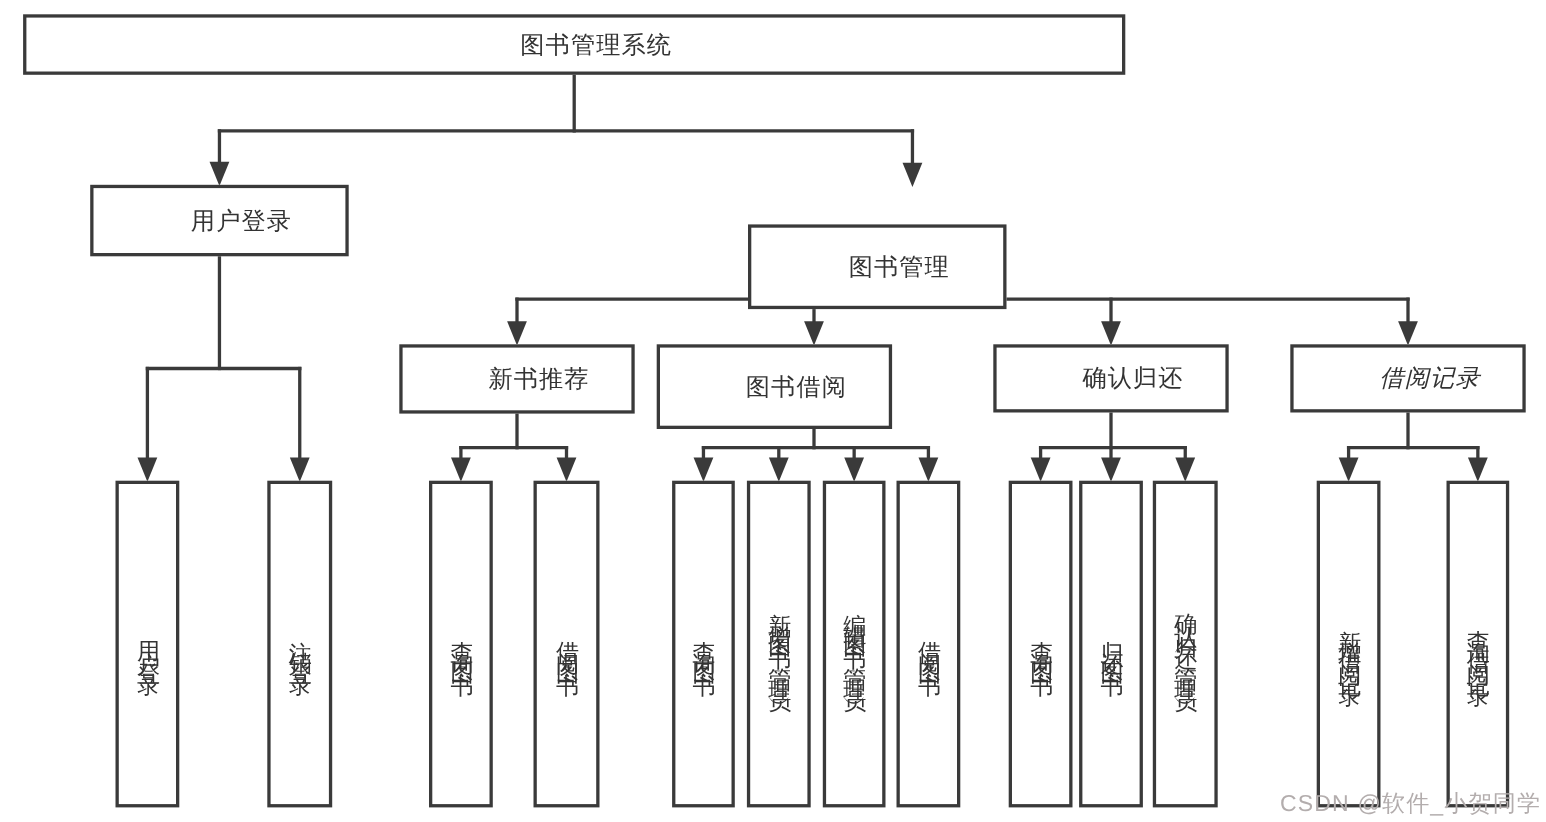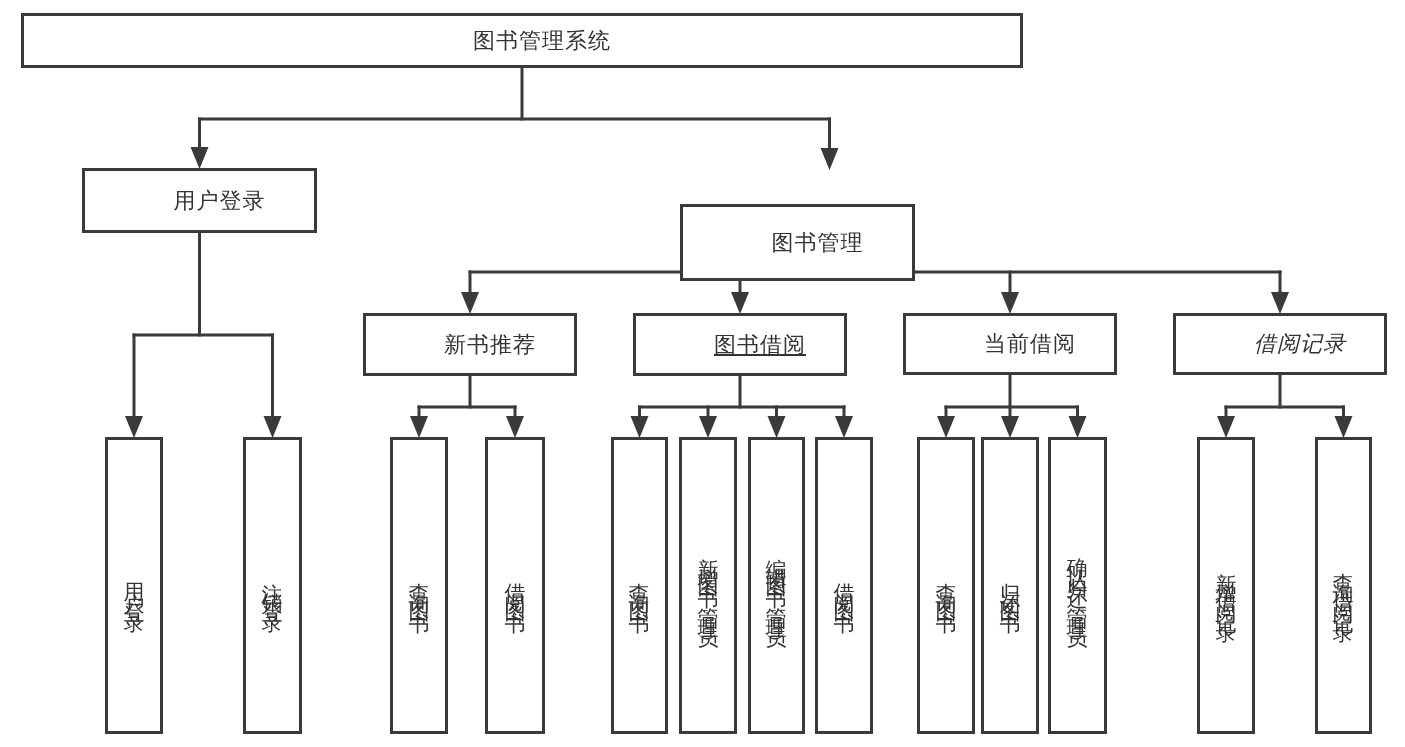--- a/index.html
+++ b/index.html
@@ -98,30 +98,31 @@
       <path d="M 1226 407 V 423" stroke="#3a3a3a" stroke-width="3" stroke-linecap="square" fill="none"></path>
       <polygon points="1226,438 1217,416 1235,416" fill="#3a3a3a"></polygon>
       <path d="M 1343.5 407 V 423" stroke="#3a3a3a" stroke-width="3" stroke-linecap="square" fill="none"></path>
       <polygon points="1343.5,438 1334.5,416 1352.5,416" fill="#3a3a3a"></polygon>
     </svg>
   <div id="nodes">
       <div class="node node-h" style="left: 21px; top: 13px; width: 1002px; height: 55px;">图书管理系统</div>
       <div class="node node-h" style="left: 82px; top: 168px; width: 235px; height: 65px;">用户登录</div>
       <div class="node node-h" style="left: 680px; top: 169px; width: 235px; height: 77px; margin-top: 35px;">图书管理</div>
       <div class="node node-h" style="left: 363px; top: 313px; width: 214px; height: 63px;">新书推荐</div>
-      <div class="node node-h" style="left: 633px; top: 313px; width: 214px; height: 63px; text-decoration: underline;">图书借阅</div>
-      <div class="node node-h" style="left: 903px; top: 313px; width: 214px; height: 62px;">当前借阅</div>
+      <div class="node node-h" style="left: 597px; top: 313px; width: 214px; height: 77px;">图书借阅</div>
+      <div class="node node-h" style="left: 903px; top: 313px; width: 214px; height: 62px;">确认归还</div>
       <div class="node node-h" style="left: 1173px; top: 313px; width: 214px; height: 62px; font-style: italic;">借阅记录</div>
       <div class="node node-v" style="left: 105px; top: 437px; width: 58px; height: 297px; line-height: 52px;">用户登录</div>
       <div class="node node-v" style="left: 243px; top: 437px; width: 59px; height: 297px; line-height: 53px;">注销登录</div>
       <div class="node node-v" style="left: 390px; top: 437px; width: 58px; height: 297px; line-height: 52px;">查询图书</div>
       <div class="node node-v" style="left: 485px; top: 437px; width: 60px; height: 297px; line-height: 54px;">借阅图书</div>
       <div class="node node-v" style="left: 611px; top: 437px; width: 57px; height: 297px; line-height: 51px;">查询图书</div>
       <div class="node node-v" style="left: 679px; top: 437px; width: 58px; height: 297px; line-height: 52px;">新增图书（管理员）</div>
       <div class="node node-v" style="left: 748px; top: 437px; width: 57px; height: 297px; line-height: 51px;">编辑图书（管理员）</div>
       <div class="node node-v" style="left: 815px; top: 437px; width: 58px; height: 297px; line-height: 52px;">借阅图书</div>
       <div class="node node-v" style="left: 917px; top: 437px; width: 58px; height: 297px; line-height: 52px;">查询图书</div>
       <div class="node node-v" style="left: 981px; top: 437px; width: 58px; height: 297px; line-height: 52px;">归还图书</div>
       <div class="node node-v" style="left: 1048px; top: 437px; width: 59px; height: 297px; line-height: 53px;">确认归还（管理员）</div>
       <div class="node node-v" style="left: 1197px; top: 437px; width: 58px; height: 297px; line-height: 52px;">新增借阅记录</div>
       <div class="node node-v" style="left: 1315px; top: 437px; width: 57px; height: 297px; line-height: 51px;">查询借阅记录</div>
     </div>
+  <div id="watermark">CSDN @软件_小贺同学</div>
 </div>
 
 </body></html>

